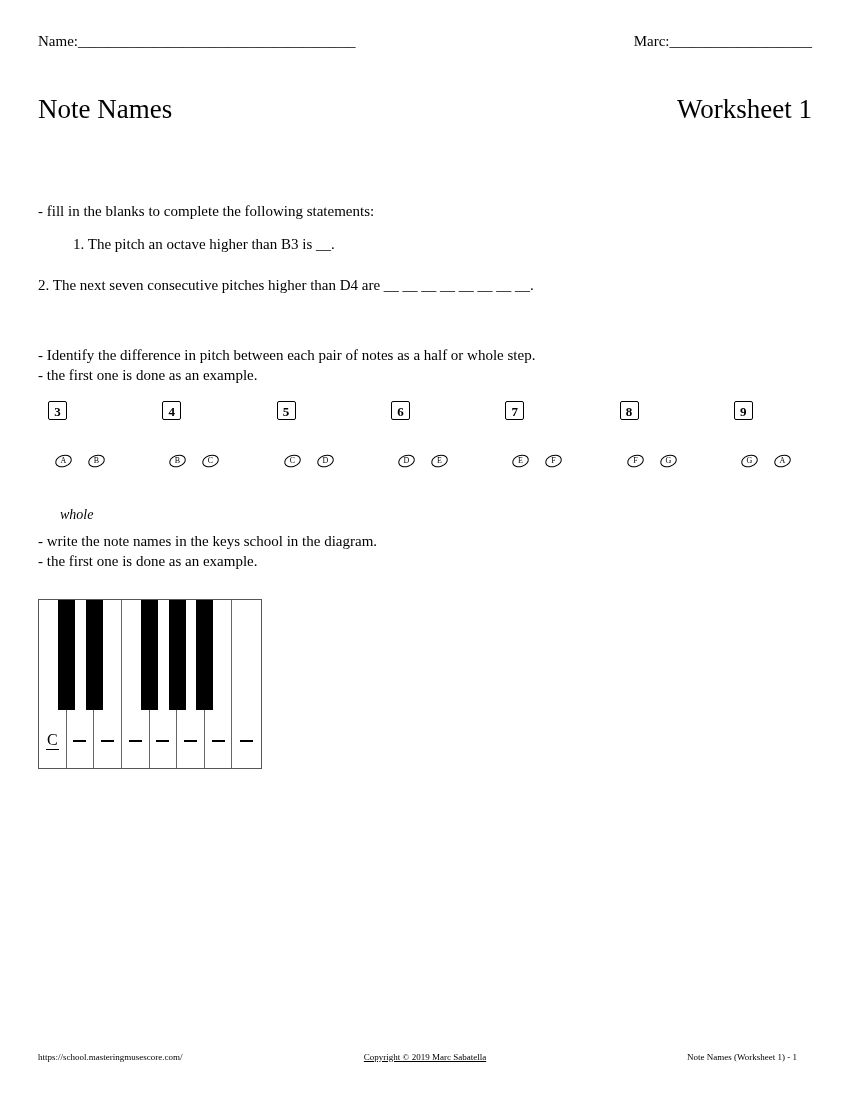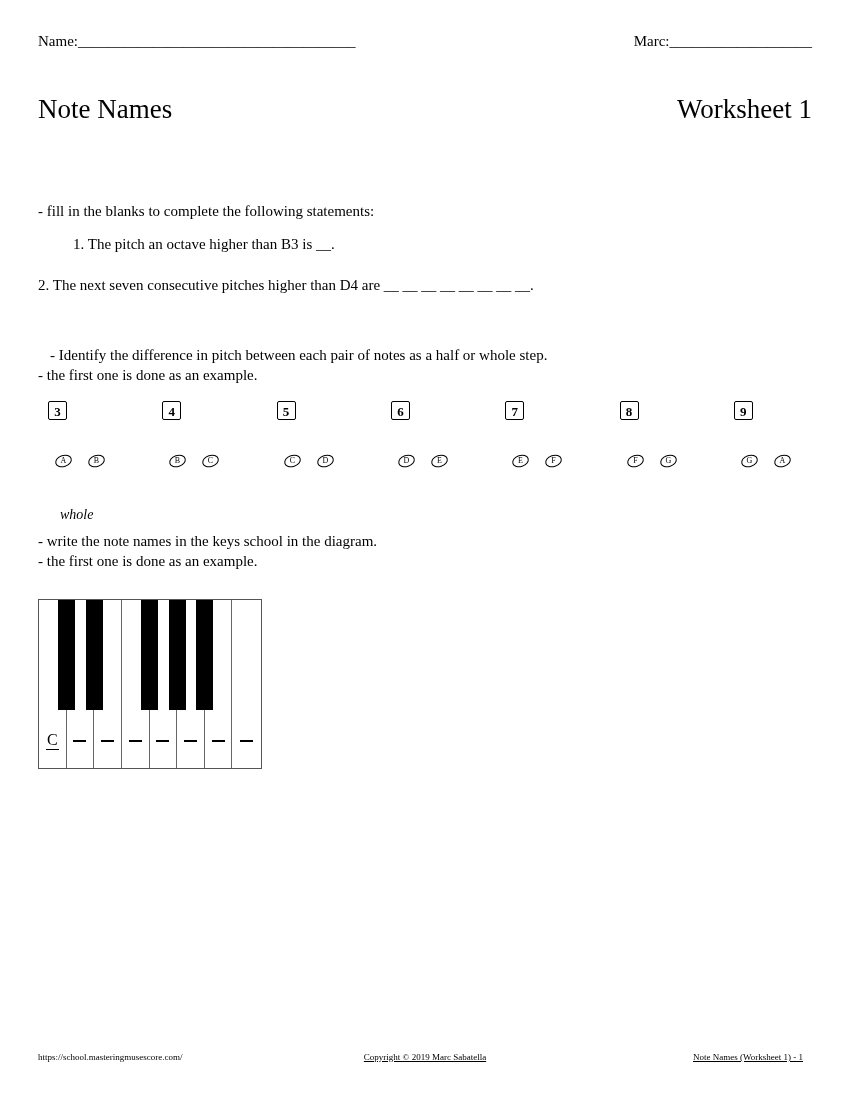--- a/index.html
+++ b/index.html
@@ -72,21 +72,21 @@
     position: absolute;
     font-size: 15px;
     line-height: 20px;
     white-space: nowrap;
   }
 
   #sec1-lead  { left: 38px; top: 193px; margin-top: 8px; }
   #sec1-q1    { left: 38px; top: 234px; margin-left: 35px; }
   #sec1-q2    { left: 38px; top: 255px; margin-top: 20px; }
 
-  #sec2-lead1 { left: 38px; top: 345px; margin-left: 12px; }
+  #sec2-lead1 { left: 38px; top: 345px; }
   #sec2-lead2 { left: 38px; top: 365px; }
 
   #sec3-lead1 { left: 38px; top: 531px; }
   #sec3-lead2 { left: 38px; top: 551px; }
 
   
   #exercise {
     position: absolute;
     left: 0;
     top: 0;
@@ -192,21 +192,21 @@
     bottom: 36px;
     left: 38px;
     right: 38px;
     height: 14px;
     font-size: 9px;
     line-height: 14px;
     text-align: center;
   }
   .footer-left   { position: absolute; left: 0;  top: 0; white-space: nowrap; }
   .footer-center { position: absolute; left: 50%; top: 0; transform: translateX(-50%); white-space: nowrap; text-decoration: underline; }
-  .footer-right  { position: absolute; right: 9px; top: 0; white-space: nowrap; text-decoration: underline; }
+  .footer-right  { position: absolute; right: 15px; top: 0; white-space: nowrap; }
 </style>
 </head>
 <body>
 
 <div class="hdr-row">
   <div class="hdr-name"><span>Name:</span><span class="rule">_____________________________________</span></div>
   <div class="hdr-date"><span>Marc:</span><span class="rule">___________________</span></div>
 </div>
 
 <div class="title-row">

